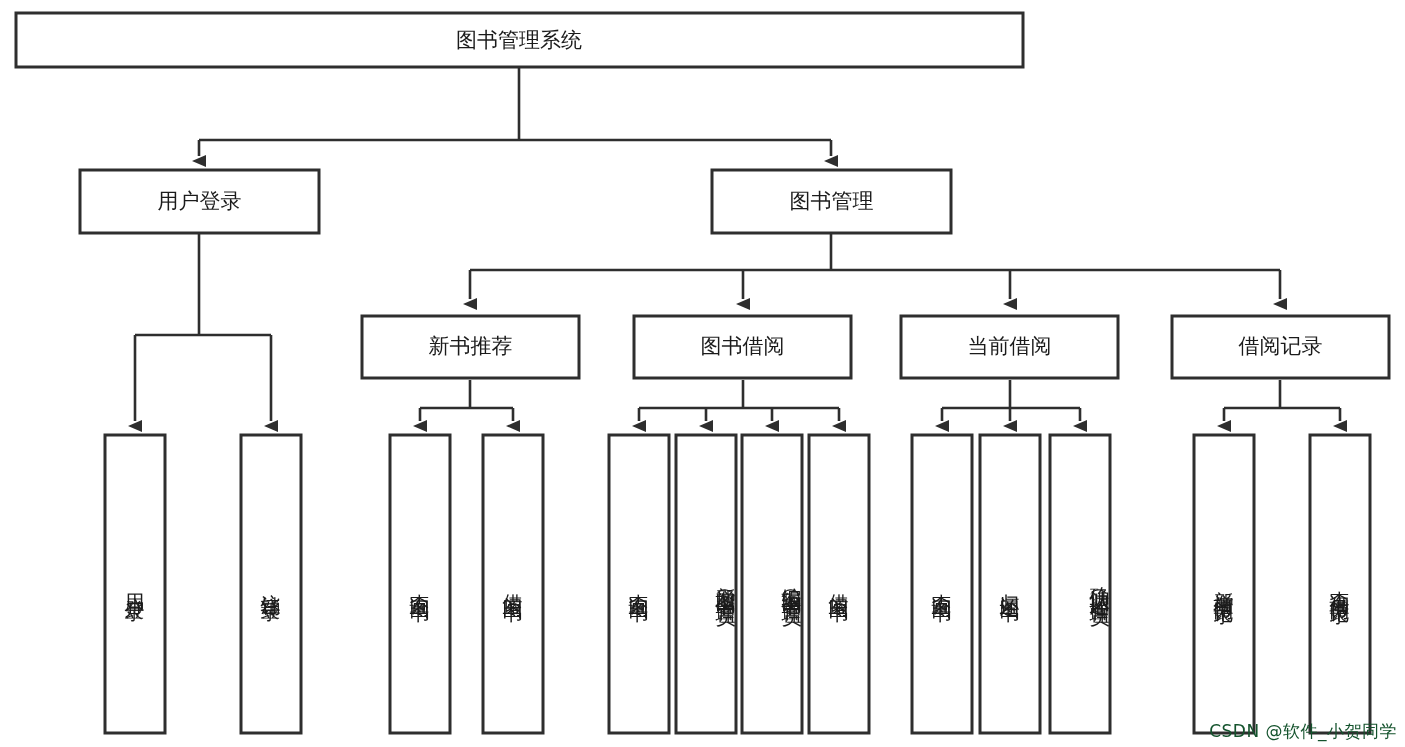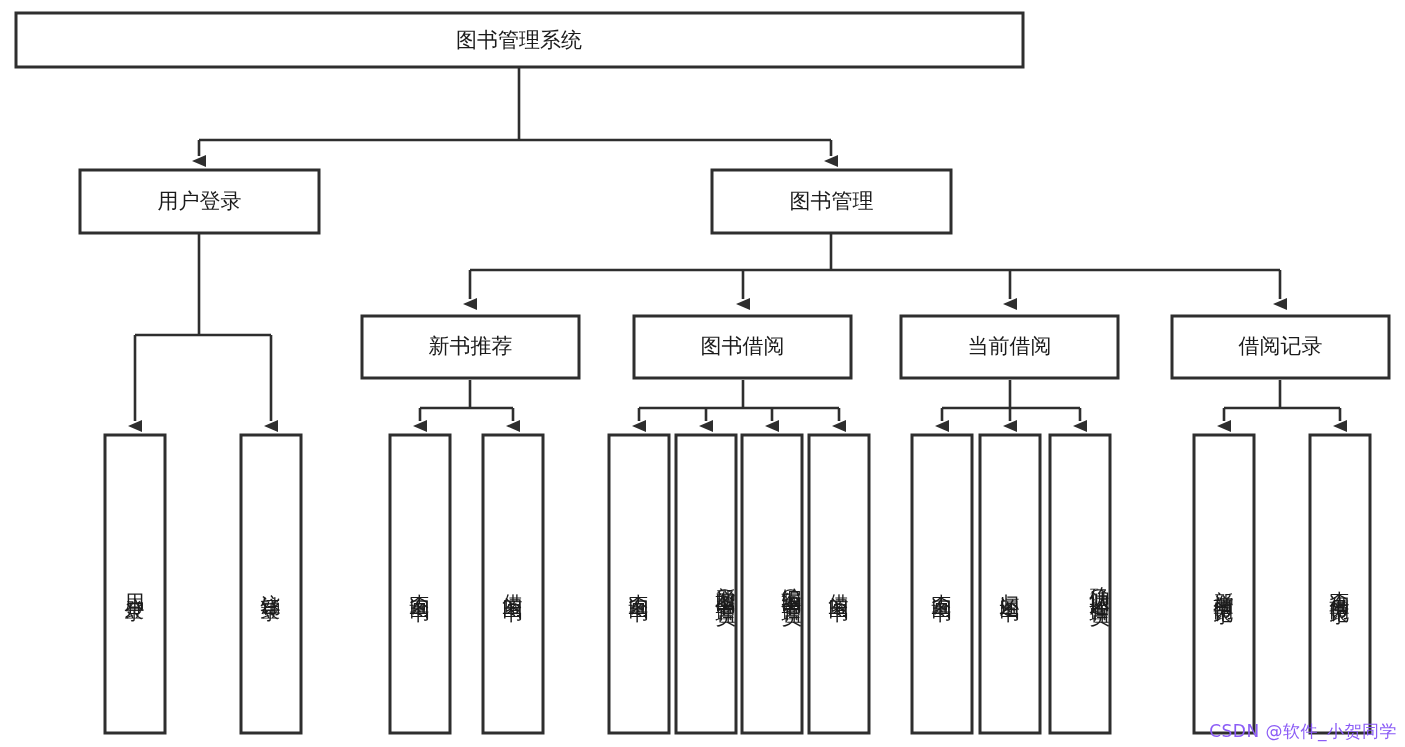--- a/index.html
+++ b/index.html
@@ -64,21 +64,21 @@
     text-align: center;
     white-space: nowrap;
     pointer-events: none;
   }
   .watermark {
     position: absolute;
     right: 8px;
     bottom: 4px;
     font-family: "DejaVu Sans", "Liberation Sans", sans-serif;
     font-size: 17px;
-    color: #8b5cf6;
+    color: #14532d;
     letter-spacing: 0.5px;
     white-space: nowrap;
   }
 </style>
 </head>
 <body>
 
 <div id="diagram-root">
 
   <svg id="flow" viewBox="0 0 1405 747">

